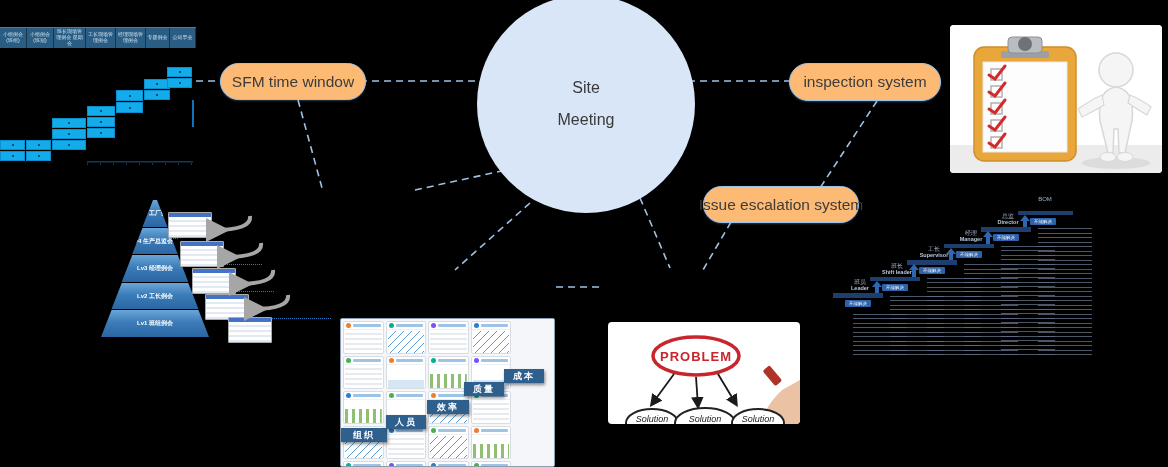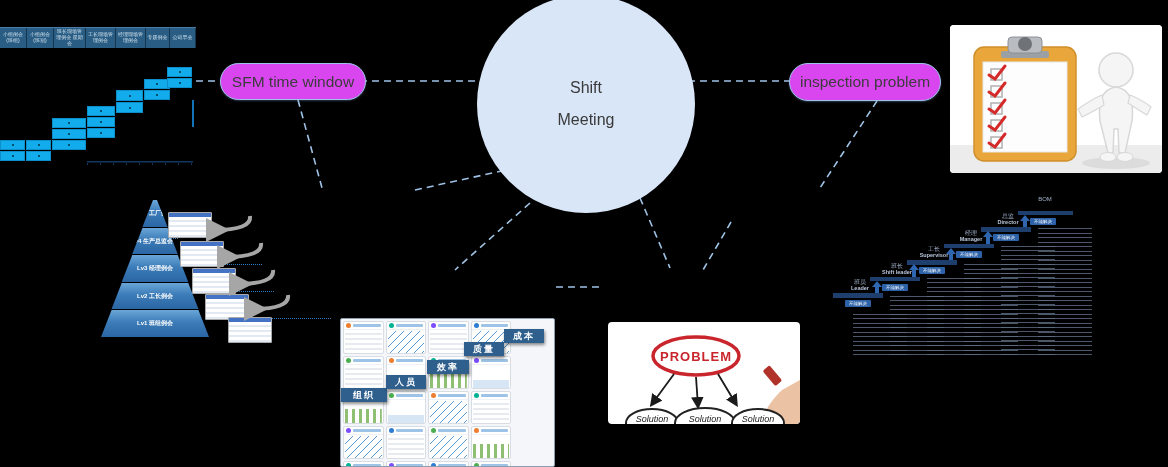--- a/index.html
+++ b/index.html
@@ -4,21 +4,21 @@
 <style>
   html,body{margin:0;padding:0;background:#000;}
   *{box-sizing:border-box;font-family:"Liberation Sans",sans-serif;}
   .stage{position:relative;width:1168px;height:467px;background:#000;overflow:hidden;}
   svg.lines{position:absolute;left:0;top:0;z-index:1;}
   
   .circle{position:absolute;left:477px;top:-5px;width:218px;height:218px;border-radius:50%;
     background:#d9e6f7;z-index:3;display:flex;flex-direction:column;align-items:center;justify-content:center;}
   .circle div{color:#3a3a3a;font-size:16px;line-height:32px;}
   
-  .pill{position:absolute;z-index:4;background:#d946ef;border:1.6px solid #9dc3e8;border-radius:22px;
+  .pill{position:absolute;z-index:4;background:#fdba74;border:1.6px solid #9dc3e8;border-radius:22px;
     display:flex;align-items:center;justify-content:center;color:#3c3c3c;font-size:15.5px;
     box-shadow:0 1px 2px rgba(120,160,210,.35);white-space:nowrap;}
   
   #meeting-table{position:absolute;left:0;top:27px;width:196px;height:21px;display:flex;z-index:2;
     border-top:1px solid #4a7ba6;}
   #meeting-table .cell{background:#2a5d83;border-right:1px solid #16364d;color:#cfe2f0;font-size:5px;
     line-height:1.15;display:flex;align-items:center;justify-content:center;text-align:center;overflow:hidden;padding:1px;}
   
   .sbox{position:absolute;background:#12acec;border:1px solid #0b8ec9;z-index:2;}
   .sbox:after{content:"";position:absolute;left:50%;top:50%;width:2px;height:2px;margin:-1px;background:#06506f;}
@@ -35,21 +35,21 @@
   .mini{width:40.6px;height:33px;background:#fff;border:1px solid #d8dde4;border-radius:2px;overflow:hidden;}
   .mini .mh{height:8px;display:flex;align-items:center;gap:2px;padding:0 2px;border-bottom:1px solid #eef1f5;}
   .mini .dot{width:5px;height:5px;border-radius:50%;flex:none;}
   .mini .ttl{flex:1;height:3px;background:#9dc3e6;border-radius:1px;}
   .mini .mb{height:24px;margin:1px;}
   .p-bars{background:repeating-linear-gradient(90deg,#8fbf72 0 3px,transparent 3px 7px) bottom/100% 65% no-repeat;}
   .p-line{background:linear-gradient(135deg,transparent 44%,#5b9bd5 44% 56%,transparent 56%) 0 0/8px 8px;}
   .p-table{background:repeating-linear-gradient(0deg,#e7eaef 0 2px,transparent 2px 5px);}
   .p-area{background:linear-gradient(to top,#d6e6f5 42%,transparent 42%);}
   .banner{position:absolute;z-index:5;background:#2e5f8d;color:#fff;font-weight:bold;font-size:9px;
-    display:flex;align-items:center;justify-content:center;box-shadow:1px 2px 3px rgba(0,0,0,.45);letter-spacing:2px;}
+    display:flex;align-items:center;justify-content:center;box-shadow:1px 2px 3px rgba(0,0,0,.45);letter-spacing:2px;margin-top:40px;}
   
   .lad-bar{position:absolute;background:#1e3f6e;z-index:2;}
   .lad-arrow{position:absolute;width:4px;background:#2f66b0;z-index:2;}
   .lad-arrow:before{content:"";position:absolute;top:-5px;left:-3px;border:5px solid transparent;border-bottom:6px solid #2f66b0;border-top:none;}
   .lad-tag{position:absolute;background:#2d62a8;color:#fff;font-size:4.5px;line-height:7px;text-align:center;z-index:2;border-radius:1px;}
   .lad-zh{position:absolute;color:#9fb0c8;font-size:6px;text-align:center;z-index:2;}
   .lad-en{position:absolute;color:#b9c6da;font-weight:bold;font-size:5.5px;text-align:center;z-index:2;}
   .lad-txt{position:absolute;z-index:2;opacity:.8;
     background:repeating-linear-gradient(0deg,#5f6d83 0 1px,transparent 1px 4.5px);}
   
@@ -98,26 +98,27 @@
       <div class="sbox" style="left: 116px; top: 102px; width: 27px; height: 11px;"></div>
       <div class="sbox" style="left: 144px; top: 79px; width: 26px; height: 10px;"></div>
       <div class="sbox" style="left: 144px; top: 90px; width: 26px; height: 10px;"></div>
       <div class="sbox" style="left: 167px; top: 67px; width: 25px; height: 10px;"></div>
       <div class="sbox" style="left: 167px; top: 78px; width: 25px; height: 10px;"></div>
       <div style="position: absolute; left: 192px; top: 100px; width: 1.5px; height: 27px; background: rgb(18, 115, 184); z-index: 2;"></div>
       <div style="position: absolute; left: 87px; top: 161px; width: 106px; height: 4px; z-index: 2; background: linear-gradient(rgb(19, 54, 94), rgb(19, 54, 94)) center top / 100% 1.5px no-repeat, repeating-linear-gradient(90deg, rgb(19, 54, 94) 0px, rgb(19, 54, 94) 1px, transparent 1px, transparent 13px) center bottom / 100% 2.5px no-repeat;"></div>
     </div>
 
   <div class="circle">
-    <div>Shift</div>
+    <div>Site</div>
     <div>Meeting</div>
   </div>
 
   <div class="pill" style="left:220px;top:63px;width:146px;height:37px;">SFM time window</div>
-  <div class="pill" style="left:789px;top:63px;width:152px;height:38px;">inspection problem</div>
+  <div class="pill" style="left:703px;top:186px;width:156px;height:37px;">Issue escalation system</div>
+  <div class="pill" style="left:789px;top:63px;width:152px;height:38px;">inspection system</div>
 
   <div id="pyramid" style="position:absolute;left:99px;top:200px;width:112px;height:138px;z-index:2;">
       <div class="pyr-level" style="top: 0px; height: 27px; clip-path: polygon(54px 0px, 58px 0px, 68.5507px 27px, 43.4493px 27px);">
         <div class="pyr-label" style="top: 10px;">Lv5 工厂例会</div>
       </div>
       <div class="pyr-level" style="top: 28px; height: 26px; clip-path: polygon(43.4493px 0px, 68.5507px 0px, 78.7246px 26px, 33.2754px 26px);">
         <div class="pyr-label" style="top: 9.5px;">Lv4 生产总监会议</div>
       </div>
       <div class="pyr-level" style="top: 55px; height: 27px; clip-path: polygon(33.2754px 0px, 78.7246px 0px, 89.2754px 27px, 22.7246px 27px);">
         <div class="pyr-label" style="top: 10px;">Lv3 经理例会</div>

